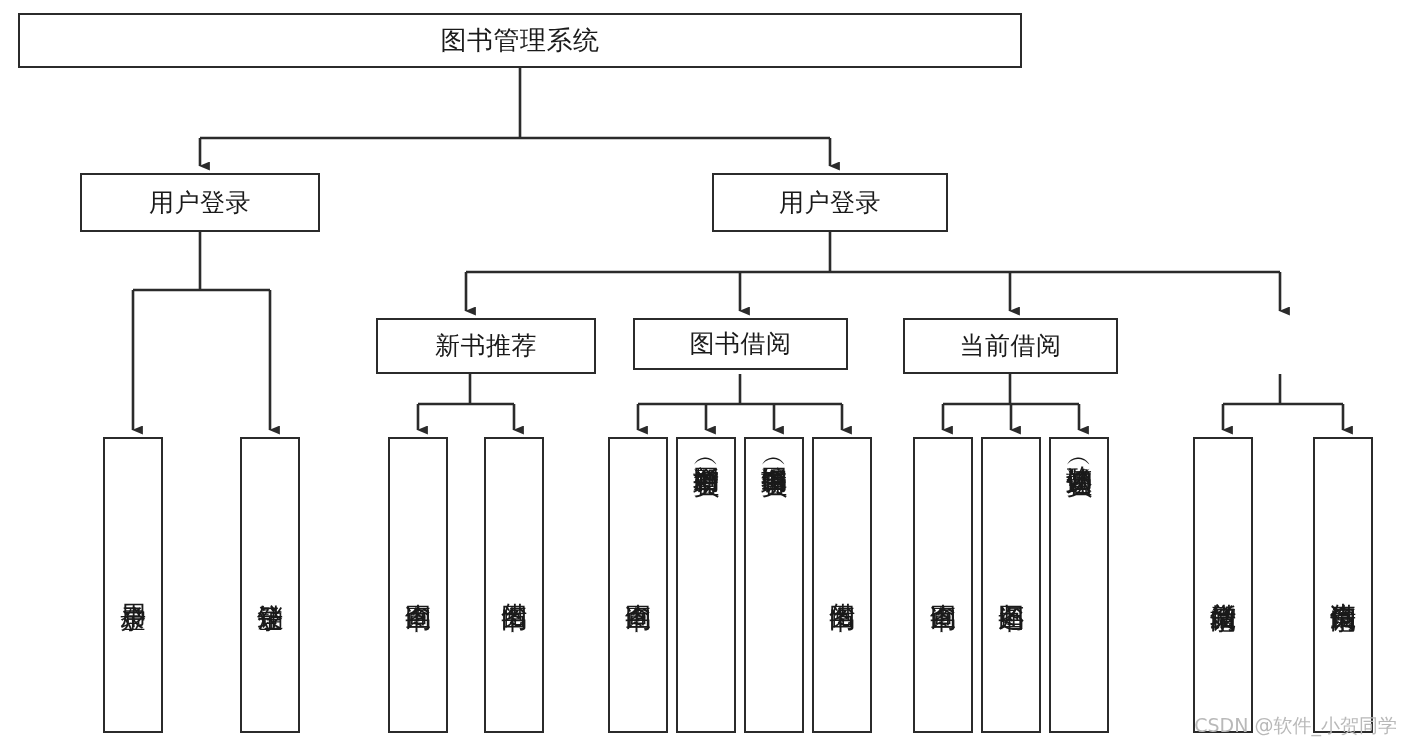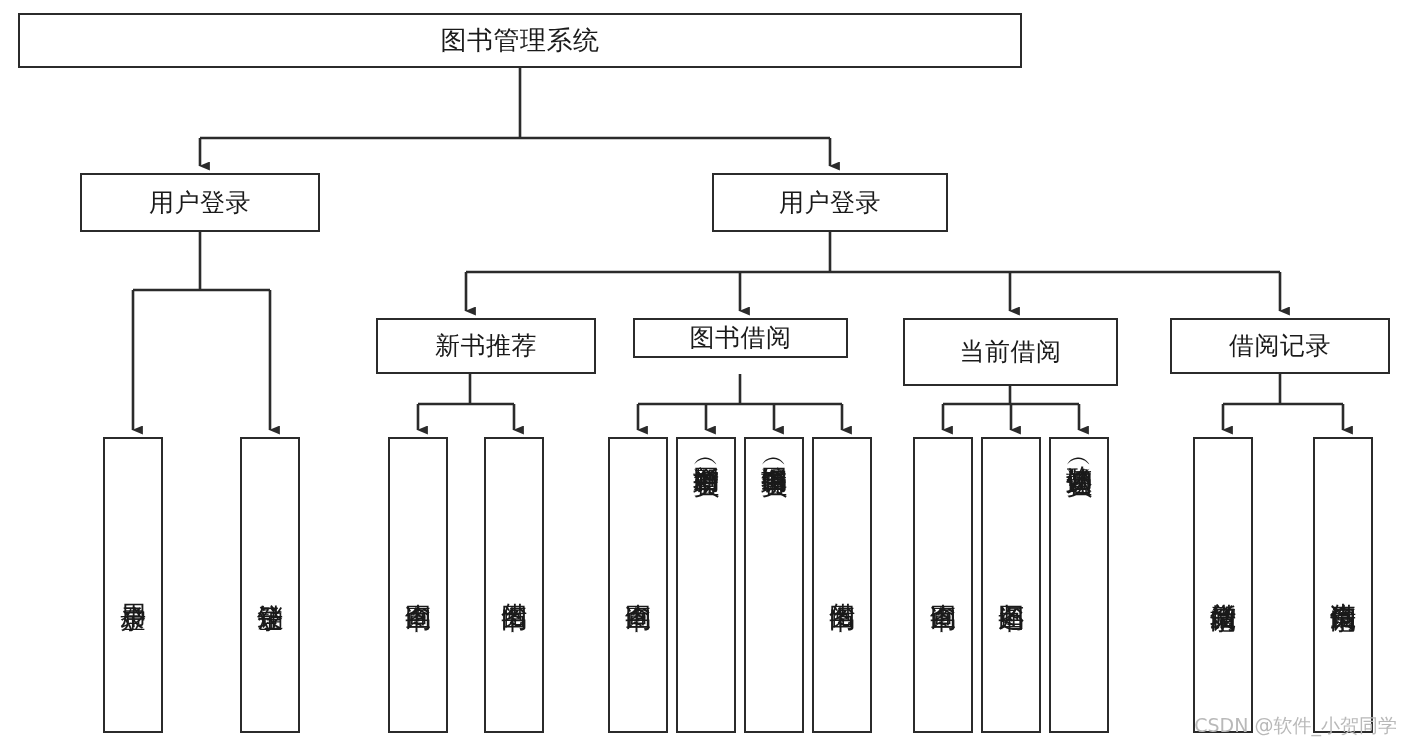--- a/index.html
+++ b/index.html
@@ -145,28 +145,25 @@
   <div class="node h" style="left:80px; top:173px; width:240px; height:59px;">
     <span class="label">用户登录</span>
   </div>
   <div class="node h" style="left:712px; top:173px; width:236px; height:59px;">
     <span class="label">用户登录</span>
   </div>
 
   <div class="node h" style="left:376px; top:318px; width:220px; height:56px;">
     <span class="label">新书推荐</span>
   </div>
-  <div class="node h" style="left:633px; top:318px; width:215px; height:40px;">
+  <div class="node h" style="left:633px; top:318px; width:215px; height:52px;">
     <span class="label">图书借阅</span>
   </div>
-  <div class="node h" style="left:903px; top:318px; width:215px; height:68px;">
+  <div class="node h" style="left:903px; top:318px; width:215px; height:56px;">
     <span class="label">当前借阅</span>
-  </div>
-  <div class="node h" style="left:1170px; top:318px; width:220px; height:56px;">
-    <span class="label">借阅记录</span>
   </div>
 
   <div class="node v center" style="left:103px; top:437px; width:60px; height:296px;">
     <span class="label">用户登录</span>
   </div>
   <div class="node v center" style="left:240px; top:437px; width:60px; height:296px;">
     <span class="label">注销登录</span>
   </div>
 
   <div class="node v center" style="left:388px; top:437px; width:60px; height:296px;">

